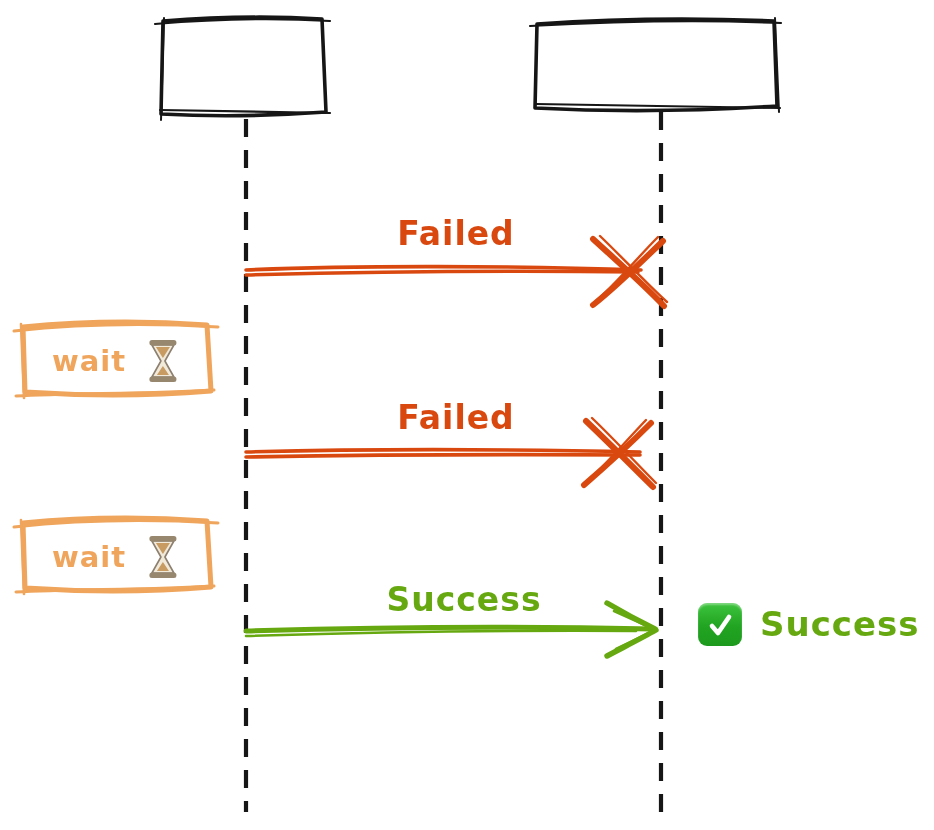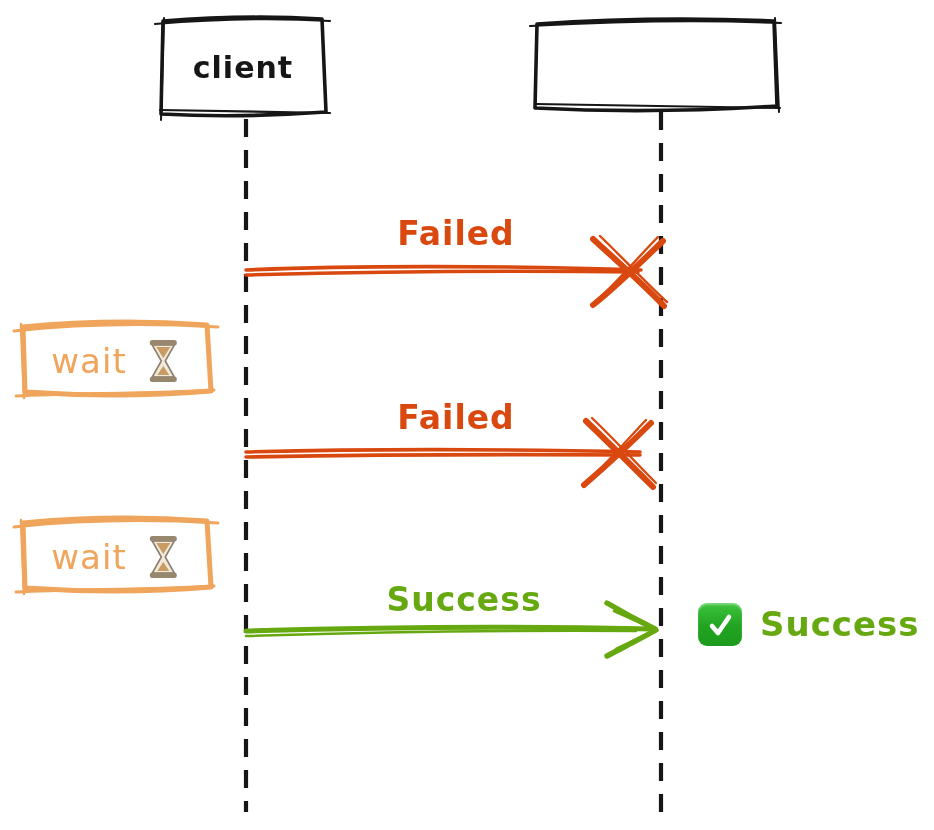--- a/index.html
+++ b/index.html
@@ -38,22 +38,22 @@
   .success-text { color: #66a80f; }
   .wait-content {
     position: absolute;
     display: flex;
     align-items: center;
     gap: 20px;
     transform: translate(-50%, -50%);
   }
   .wait-word {
     color: #f0a55c;
-    font-size: 34px;
-    font-weight: normal;
+    font-size: 29px;
+    font-weight: bold;
     letter-spacing: 1px;
   }
   .hourglass { width: 34px; height: 44px; display: block; }
   .result-block {
     position: absolute;
     left: 698px; top: 603px;
     display: flex;
     align-items: center;
     gap: 18px;
   }
@@ -136,21 +136,20 @@
     <g stroke="#66a80f" stroke-linecap="round">
       <path d="M246,631 C380,627 520,626 653,629" stroke-width="5"></path>
       <path d="M246,636 C380,632 500,630 636,631" stroke-width="2.6"></path>
       <path d="M607,603 C624,613 641,622 655,629" stroke-width="5.4"></path>
       <path d="M607,656 C624,647 642,638 656,630" stroke-width="5.4"></path>
       <path d="M614,611 C632,619 645,625 654,629" stroke-width="2.6"></path>
       <path d="M616,649 C633,641 647,634 655,630" stroke-width="2.6"></path>
     </g>
   </svg>
 
-  <div class="label actor-label" style="left:243px; top:67px;">client</div>
 
   <div class="label msg-label failed-text" style="left:456px; top:233px;">Failed</div>
   <div class="label msg-label failed-text" style="left:456px; top:417px;">Failed</div>
   <div class="label msg-label success-text" style="left:464px; top:599px;">Success</div>
 
   <div class="wait-content" style="left:116px; top:361px;">
     <span class="wait-word">wait</span>
     <svg class="hourglass" viewBox="0 0 30 44">
       <path d="M4,6 H26 L17,22 L26,38 H4 L13,22 Z" fill="#f1e9da" stroke="#8d8070" stroke-width="1.6" stroke-linejoin="round"></path>
       <path d="M8,8 H22 L15,19 Z" fill="#c79b62"></path>

